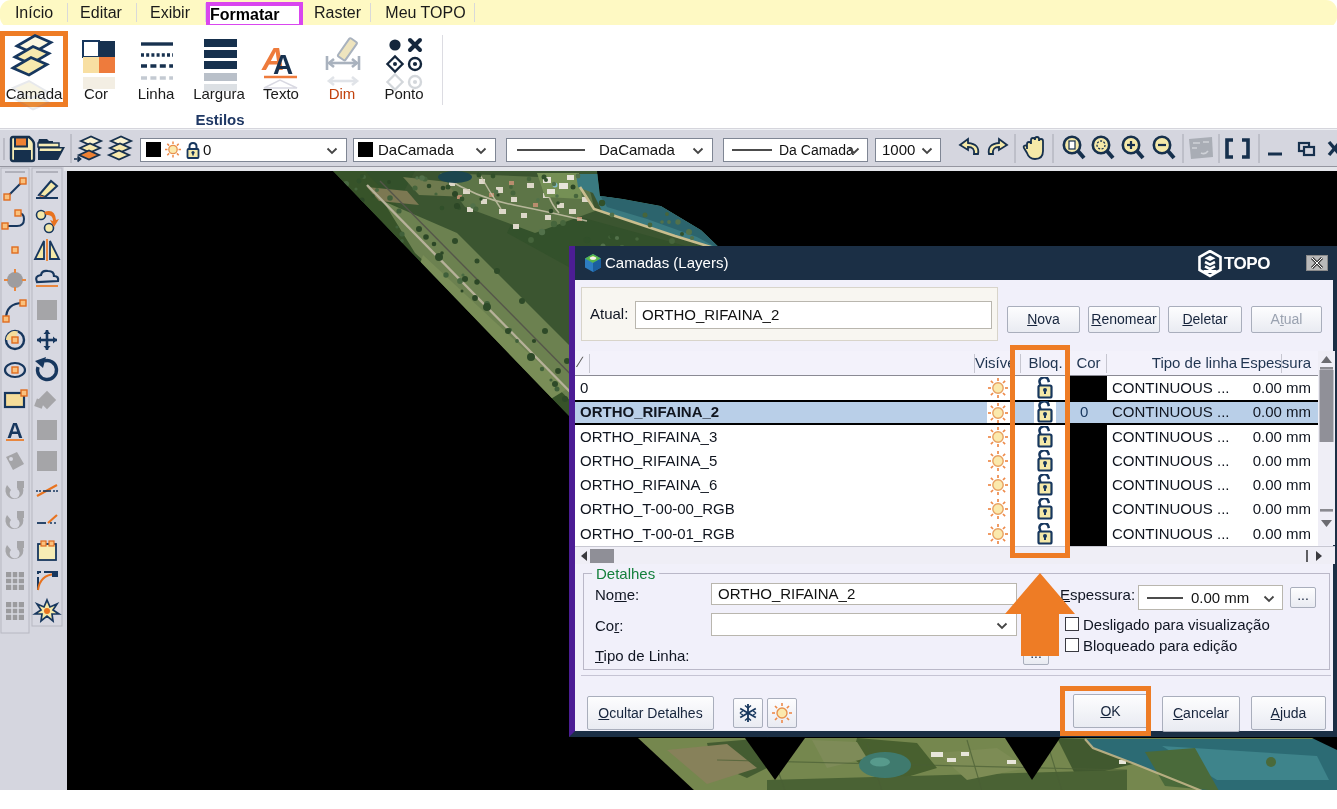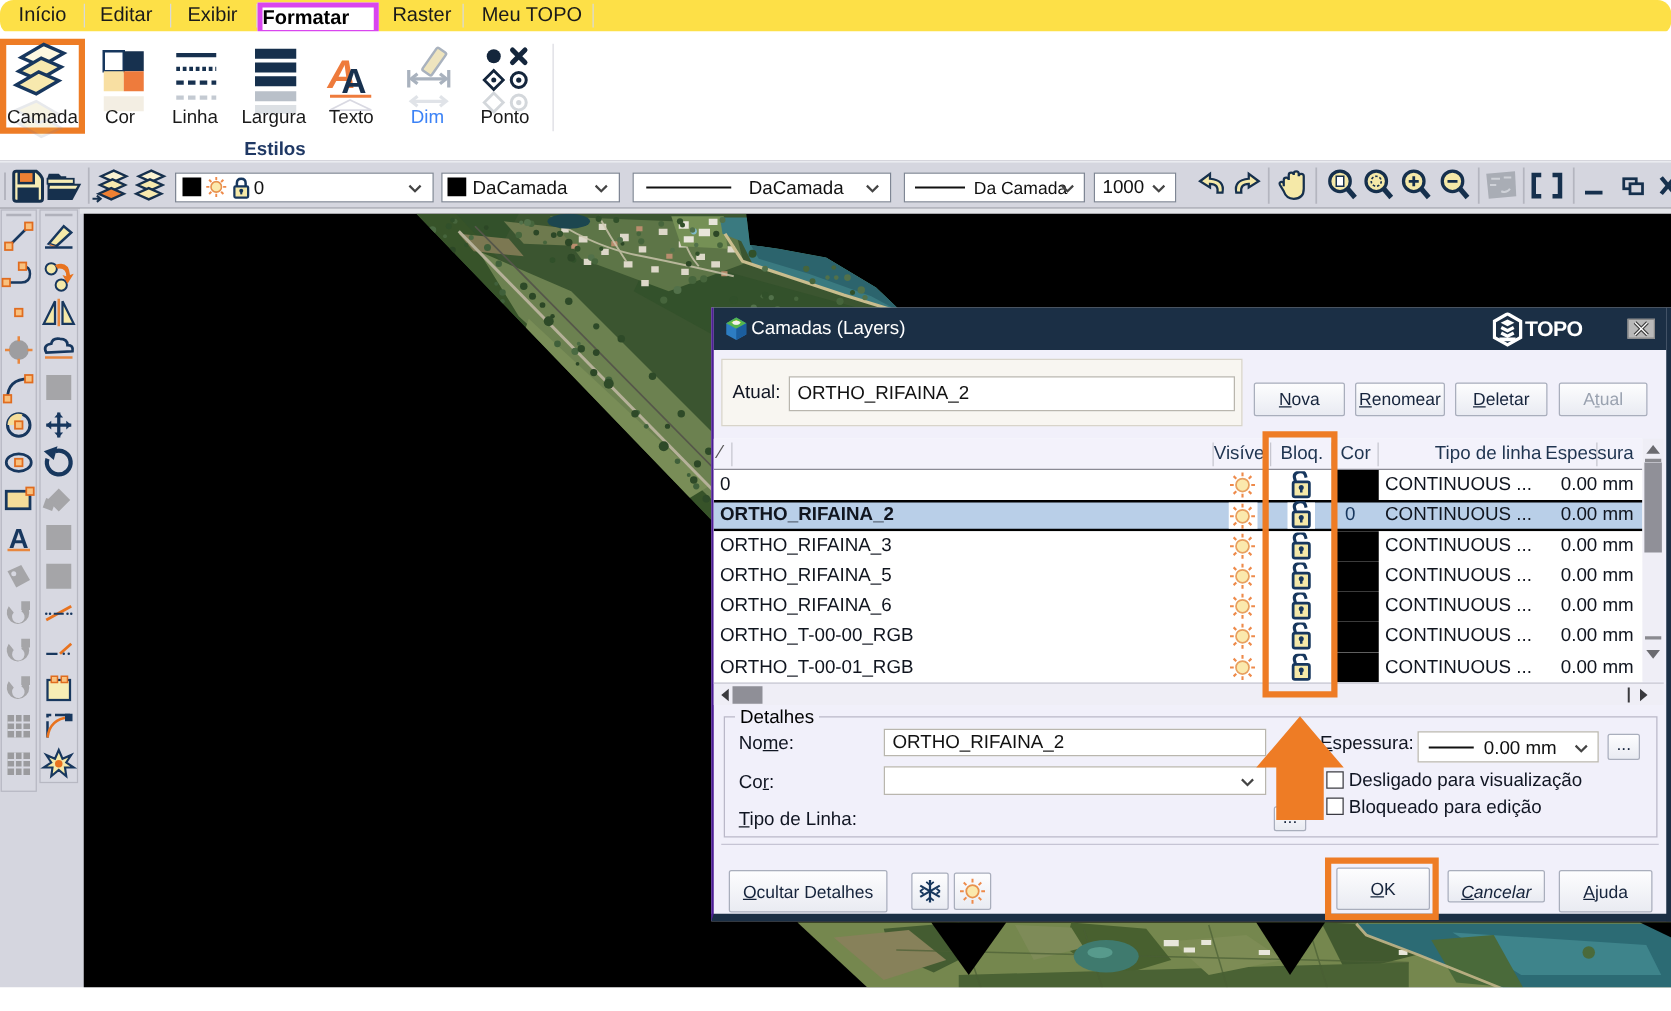--- a/index.html
+++ b/index.html
@@ -2,21 +2,21 @@
 <html><head>
 <meta charset="utf-8">
 <style>
   * { margin:0; padding:0; box-sizing:border-box; }
   html,body { width:1337px; height:809px; overflow:hidden; background:#fff;
     font-family:"Liberation Sans", sans-serif; }
   #app { position:relative; width:1337px; height:809px; }
   .abs { position:absolute; }
 
   
-  #menubar { left:0; top:0; width:1337px; height:28px; background:#fde047;border-radius:11px; }
+  #menubar { left:0; top:0; width:1337px; height:28px; background:#fef9c3;border-radius:11px; }
   .mtab { position:absolute; top:0; height:25px; line-height:25px; text-align:center;
     font-size:16px; color:#1a1a1a; }
   .msep { position:absolute; top:3px; height:19px; width:1px; background:#d9d9d9; }
   #fmtbox { position:absolute; left:206px; top:2px; width:97px; height:26px;
     background:#fff; border:4px solid #d946ef; }
   #fmtbox span { display:block; line-height:18px; font-weight:bold; font-size:16px; }
 
   
   #ribbon { left:0; top:25px; width:1337px; height:104px; background:#ffffff;
     border-bottom:1px solid #d5d5dc; }
@@ -36,21 +36,21 @@
   .chev svg { display:block; }
 
   
   #main { left:0; top:167px; width:1337px; height:623px; background:#d5d6df; }
   #canvas { position:absolute; left:67px; top:4px; width:1270px; height:619px; background:#000; }
   #canvastrip { position:absolute; left:64px; top:0; width:1273px; height:4px; background:#e4e5ea; }
   #whitebottom { left:0; top:790px; width:1337px; height:19px; background:#ffffff; }
 
   
   #dlg { position:absolute; left:569px; top:79px; width:768px; height:491px; z-index:10;
-    background:#f1f0fa; border-left:2px solid #4c1d95; border-right:4px solid #1b2f45;
+    background:#f1f0fa; border-left:6px solid #4c1d95; border-right:4px solid #1b2f45;
     border-bottom:6px solid #1b2f45; }
   #dlgtitle { position:absolute; left:0; top:0; width:762px; height:34px; background:#1b2f45; }
   #dlgtitle .ttext { position:absolute; left:30px; top:8px; color:#fff; font-size:15px; }
   .btn { position:absolute; background:linear-gradient(#fdfdfe,#e9ebf2); border:1px solid #a9aebc;
     border-radius:2px; font-size:14px; color:#16243c; text-align:center; }
   .fld { position:absolute; background:#fff; border:1px solid #b9b6ae; font-size:15px; color:#111; }
   .lbl { position:absolute; font-size:15px; color:#101522; }
   u { text-decoration:underline; }
 
   .hsep { position:absolute; top:3px; width:1px; height:19px; background:#c6c6d0; }
@@ -159,21 +159,21 @@
           <circle cx="415" cy="57" r="6" fill="none" stroke-width="2.4"></circle>
           <circle cx="415" cy="57" r="2.1" stroke="none"></circle>
         </g>
       </g>
     </svg>
     <div class="rlabel" style="left:0px;width:68px;">Camada</div>
     <div class="rlabel" style="left:76px;width:40px;">Cor</div>
     <div class="rlabel" style="left:134px;width:44px;">Linha</div>
     <div class="rlabel" style="left:188px;width:62px;">Largura</div>
     <div class="rlabel" style="left:258px;width:46px;">Texto</div>
-    <div class="rlabel" style="left:327px;width:30px;color:#3b82f6;">Dim</div>
+    <div class="rlabel" style="left:327px;width:30px;color:#c2410c;">Dim</div>
     <div class="rlabel" style="left:381px;width:46px;">Ponto</div>
     <div id="estilos">Estilos</div>
     <div id="rsep"></div>
   </div>
 
   <div id="toolbar" class="abs">
     <svg id="toolbaricons" width="1337" height="38" style="position:absolute;left:0;top:0;">
       <line x1="4" y1="8" x2="4" y2="30" stroke="#b4b5bf" stroke-width="1.6"></line>
 
       <g transform="translate(9,6)">
@@ -981,21 +981,21 @@
       <div style="position:absolute;left:0;top:300px;width:760px;height:18px;background:#efeef6;border-top:1px solid #c8c8d2;">
         <svg width="760" height="18">
           <polygon points="6,9 12,4 12,14" fill="#3a3a3e"></polygon>
           <rect x="15" y="2" width="24" height="14" fill="#8f8f97"></rect>
           <line x1="732" y1="3" x2="732" y2="15" stroke="#3a3a3e" stroke-width="1.6"></line>
           <polygon points="741,4 747,9 741,14" fill="#3a3a3e"></polygon>
         </svg>
       </div>
 
       <fieldset style="position:absolute;left:8px;top:319px;width:747px;height:105px;border:1px solid #bab8c8;">
-        <legend style="font-size:15px;color:#000000;margin-left:8px;padding:0 4px;">Detalhes</legend>
+        <legend style="font-size:15px;color:#15803d;margin-left:8px;padding:0 4px;">Detalhes</legend>
       </fieldset>
       <div class="lbl" style="left:20px;top:340px;">No<u>m</u>e:</div>
       <div class="fld" style="left:136px;top:337px;width:306px;height:22px;line-height:20px;padding-left:6px;">ORTHO_RIFAINA_2</div>
       <div class="lbl" style="left:20px;top:371px;">Co<u>r</u>:</div>
       <div class="fld" style="left:136px;top:367px;width:306px;height:23px;">
           <span class="chev" style="right:8px;top:8px;">
             <svg width="12" height="8" viewBox="0 0 12 8">
               <path d="M1.5 1.5 L6 6 L10.5 1.5" stroke="#444" fill="none" stroke-width="1.8"></path>
             </svg>
           </span>
@@ -1044,21 +1044,21 @@
                 <line x1="0" y1="7" x2="0" y2="10"></line>
                 <line x1="-7" y1="-7" x2="-4.9" y2="-4.9"></line>
                 <line x1="4.9" y1="4.9" x2="7" y2="7"></line>
                 <line x1="-7" y1="7" x2="-4.9" y2="4.9"></line>
                 <line x1="4.9" y1="-4.9" x2="7" y2="-7"></line>
               </g>
             </g>
           </svg>
       </div>
       <div class="btn" style="left:498px;top:448px;width:75px;height:34px;line-height:32px;"><u>O</u>K</div>
-      <div class="btn" style="left:587px;top:450px;width:78px;height:26px;line-height:32px;font-style:italic;"><u>C</u>ancelar</div>
+      <div class="btn" style="left:587px;top:450px;width:78px;height:36px;line-height:32px;"><u>C</u>ancelar</div>
       <div class="btn" style="left:676px;top:450px;width:75px;height:34px;line-height:32px;"><u>A</u>juda</div>
     </div>
   </div>
 
   <div id="whitebottom" class="abs"></div>
   <div id="annotations" style="position:absolute;left:0;top:0;width:1337px;height:809px;pointer-events:none;z-index:55;">
       <div class="orect" style="left:1010px;top:345px;width:60px;height:213px;"></div>
   <svg style="position:absolute;left:1000px;top:568px;z-index:60;" width="80" height="92">
     <polygon points="40,5 75,46 59,46 59,88 21,88 21,46 5,46" fill="#ee7c25"></polygon>
   </svg>

